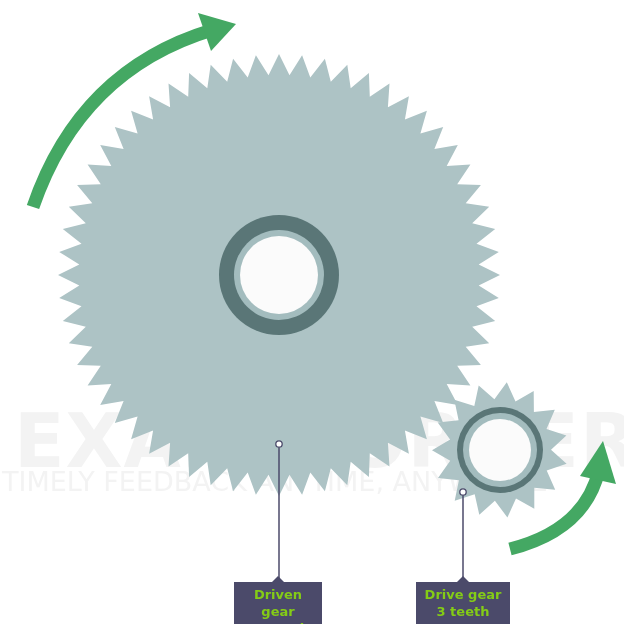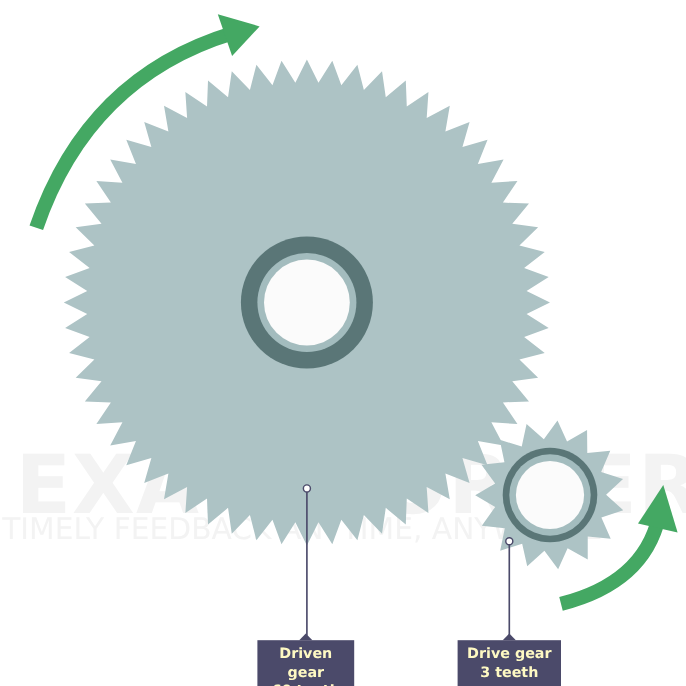--- a/index.html
+++ b/index.html
@@ -11,21 +11,21 @@
       color: #f3f3f3; letter-spacing: 1px; white-space: nowrap; z-index: 0;
     }
     .watermark-sub {
       position: absolute; left: 2px; top: 466px; width: 624px;
       font-family: "DejaVu Sans", sans-serif; font-size: 27px;
       color: #f3f3f3; white-space: nowrap; z-index: 0;
     }
     svg { position: absolute; left: 0; top: 0; z-index: 1; }
     .label {
       position: absolute; z-index: 2;
-      background: #4b4a6a; color: #fef9c3;
+      background: #4b4a6a; color: #84cc16;
       font-family: "DejaVu Sans", sans-serif; font-weight: bold; font-size: 13px;
       line-height: 17px; text-align: center; padding: 4px 6px 2px 6px;
       box-sizing: border-box;
     }
     .label::before {
       content: ""; position: absolute; top: -6px; left: 50%; margin-left: -6px;
       border-left: 6px solid transparent; border-right: 6px solid transparent;
       border-bottom: 6px solid #4b4a6a;
     }
     .label span { display: block; }

